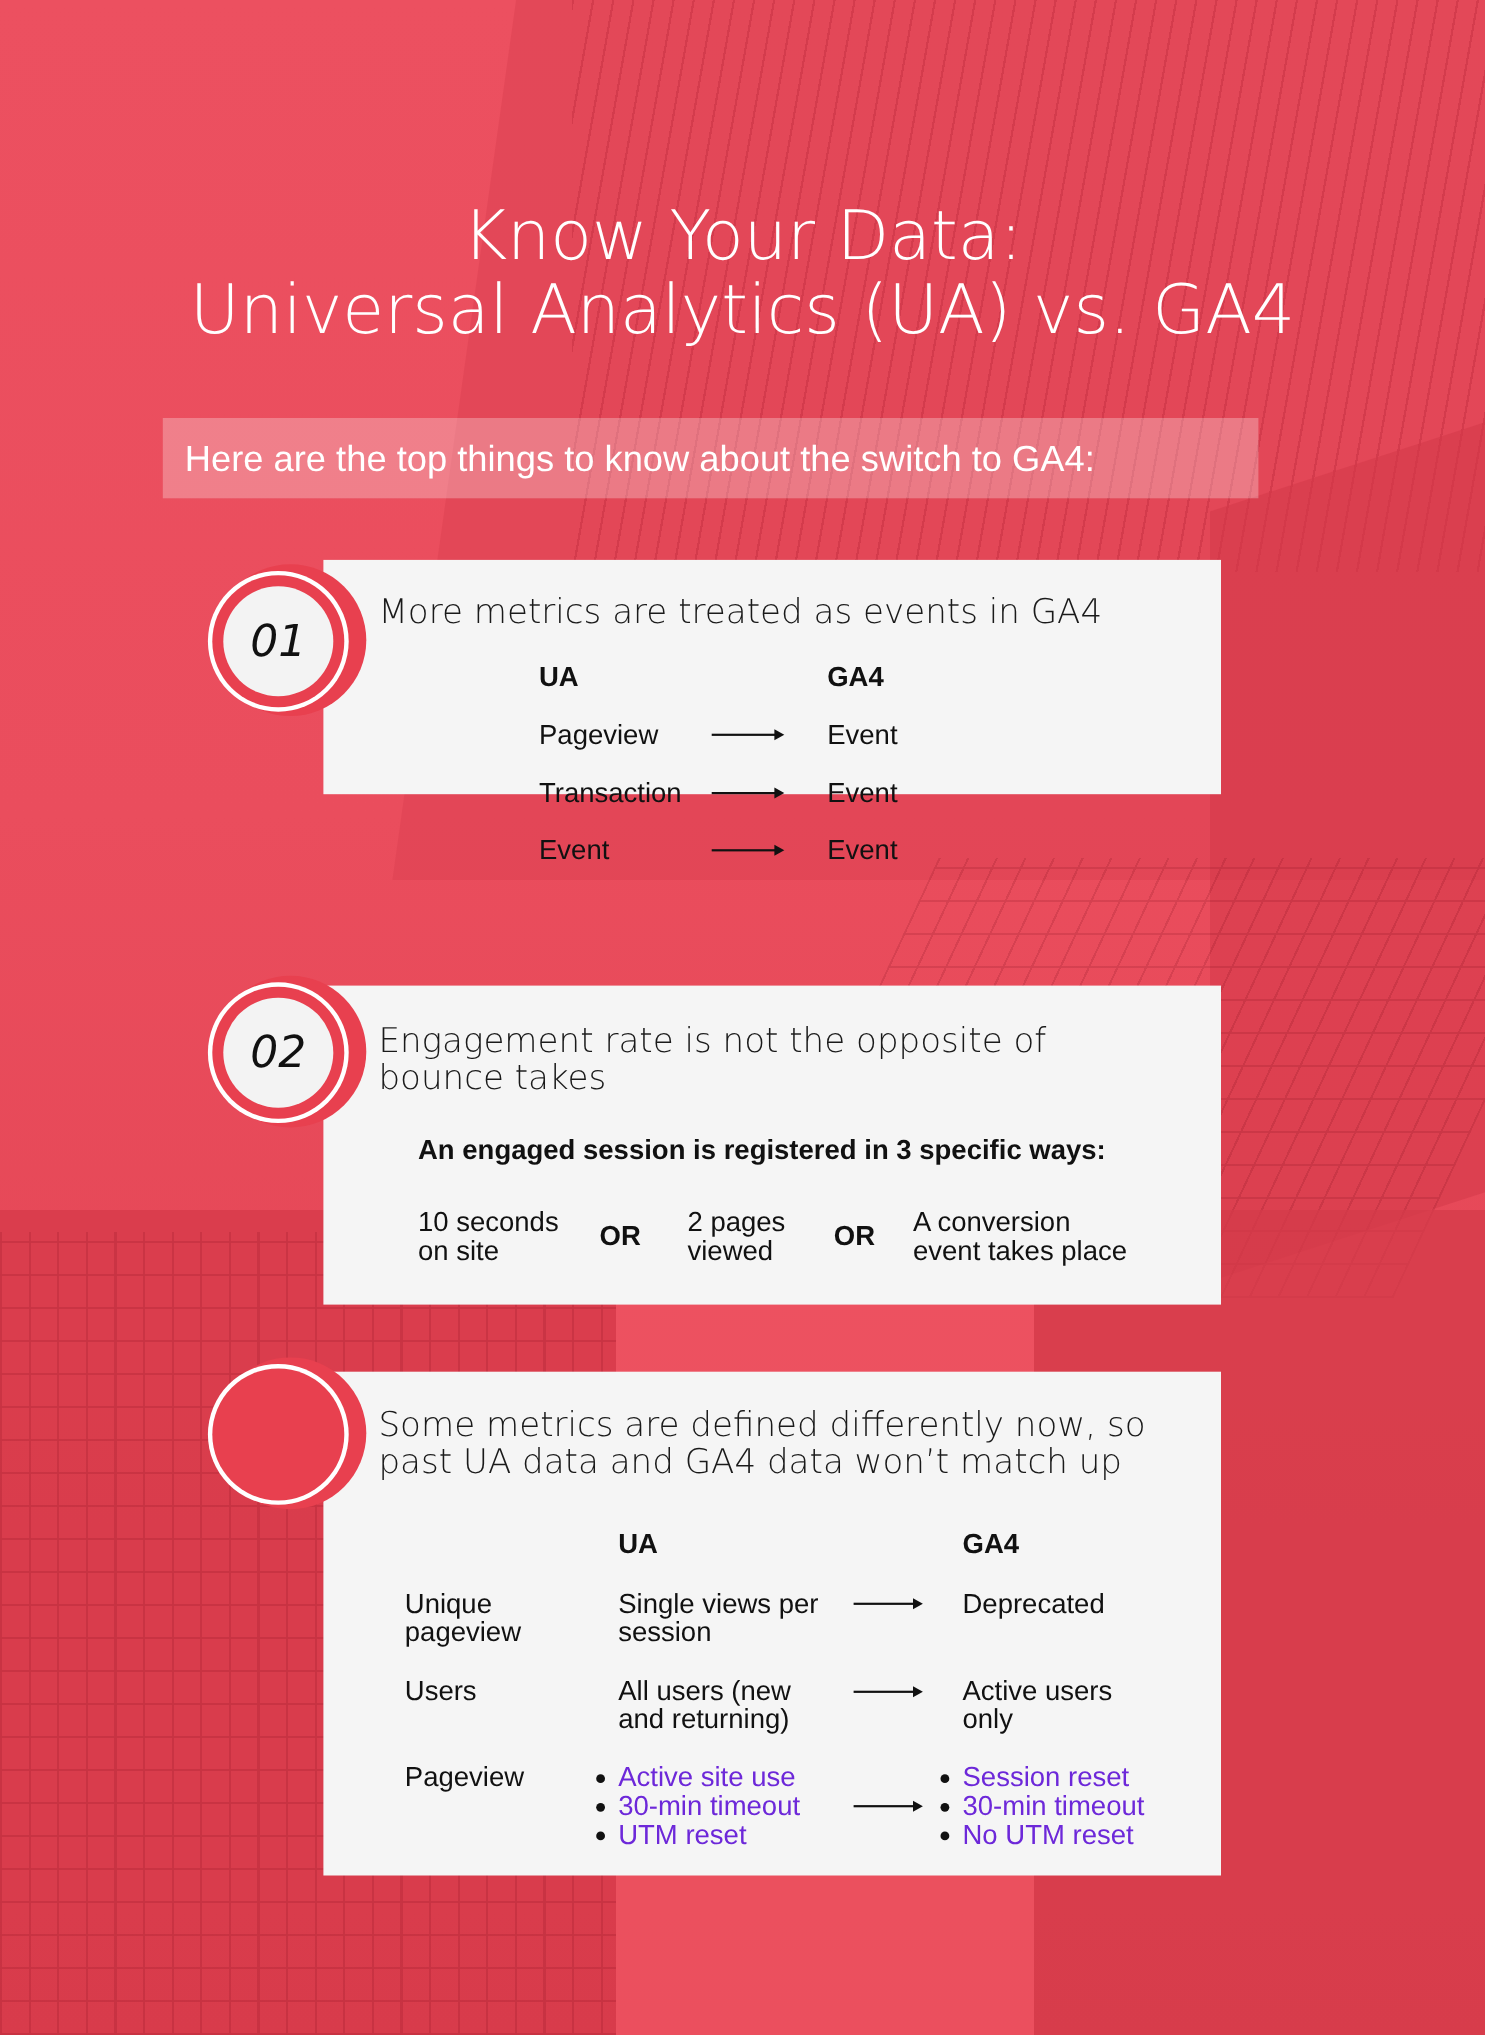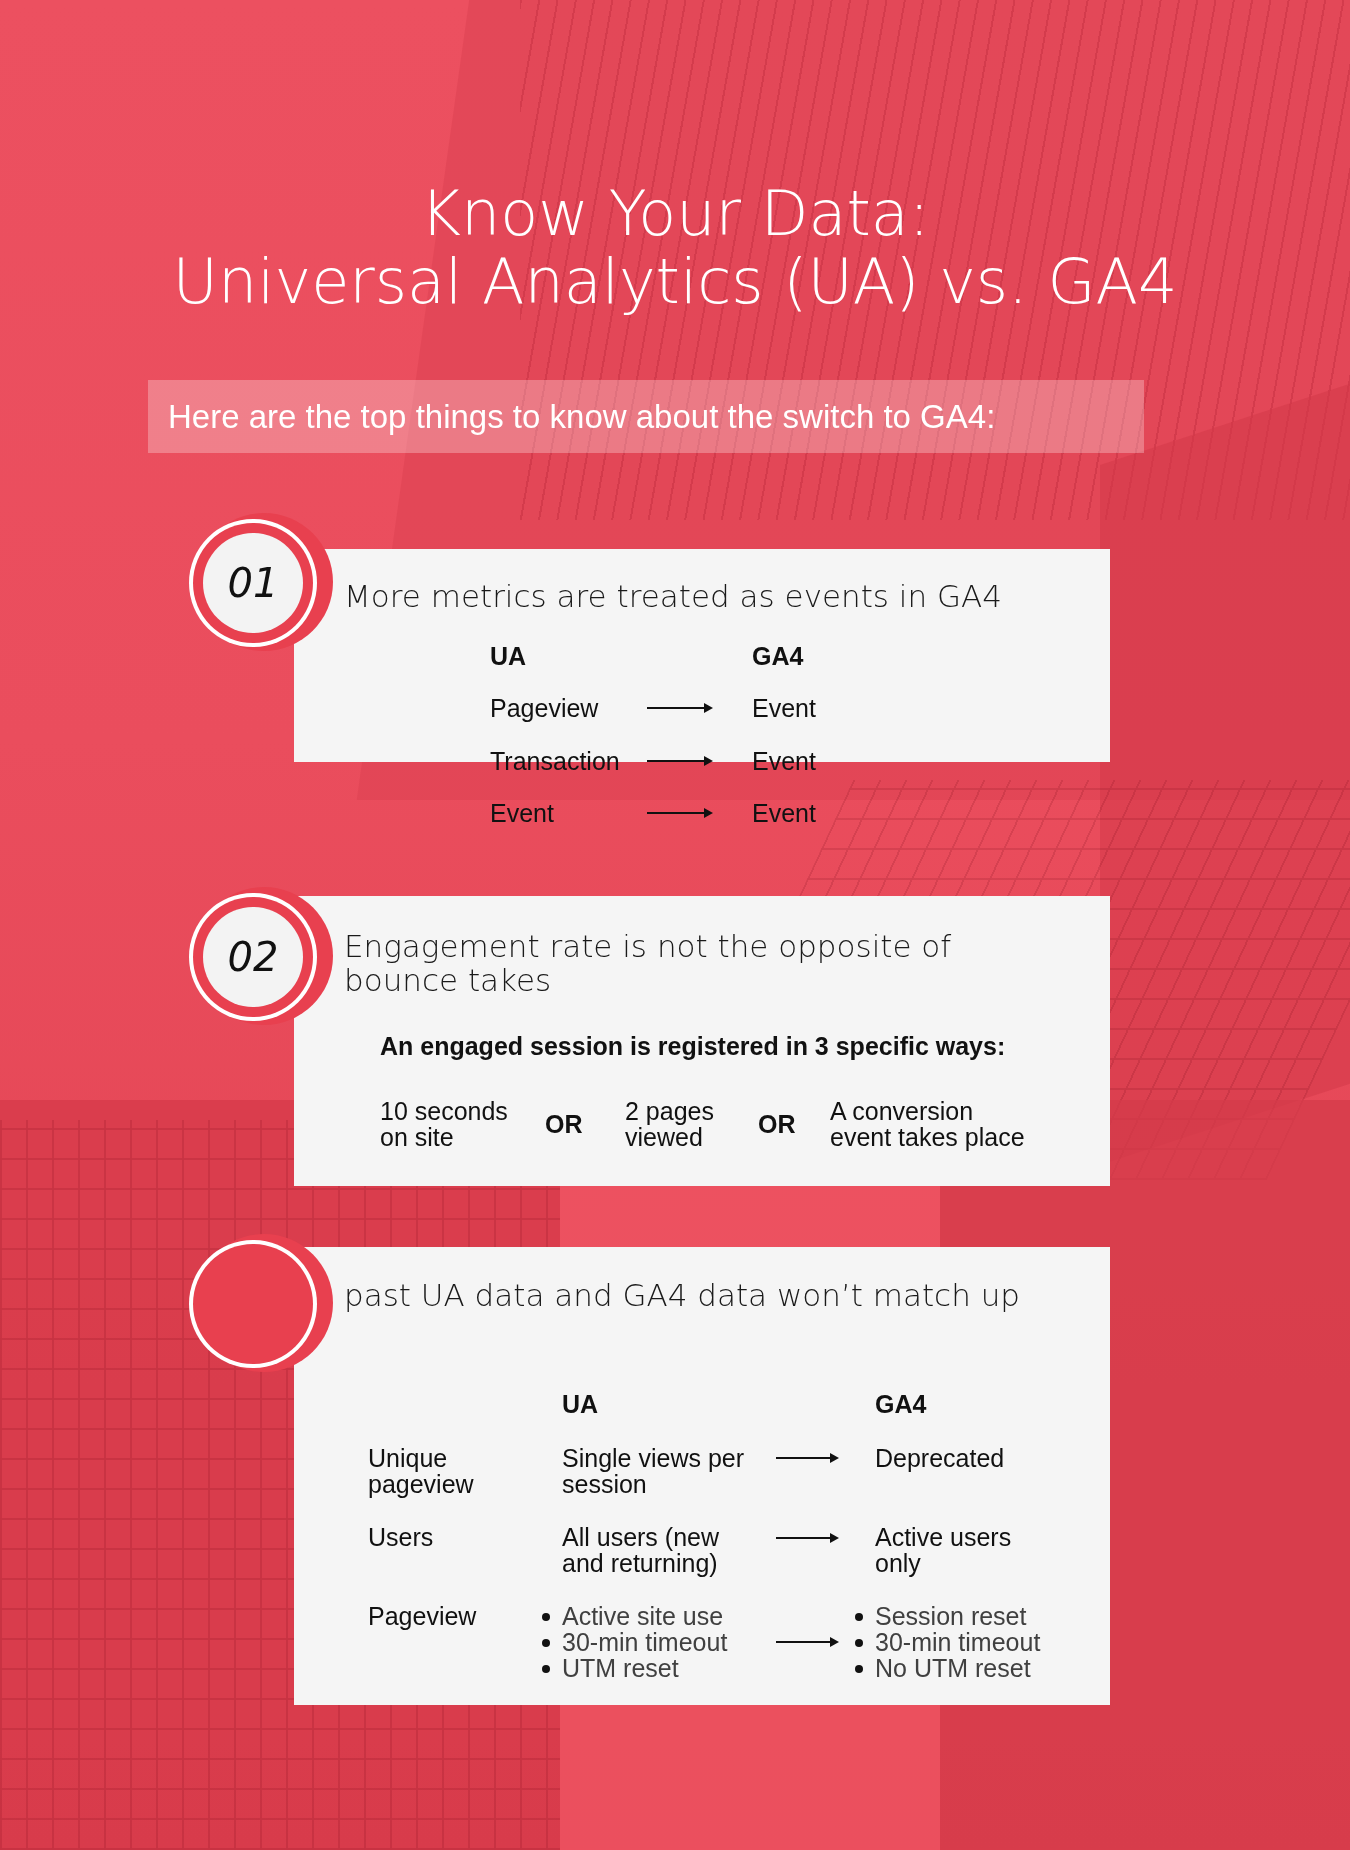--- a/index.html
+++ b/index.html
@@ -50,21 +50,21 @@
     .subtitle {
       position: absolute; left: 20px; top: 0; line-height: 73px;
       color: #ffffff; font-size: 33px; font-family: "Liberation Sans", sans-serif;
       white-space: nowrap;
     }
 
     
     .card {
       position: absolute; left: 294px; width: 816px; background: #f5f5f5;
     }
-    .card-1 { top: 549px; height: 213px; }
+    .card-1 { top: 509px; height: 213px; }
     .card-2 { top: 896px; height: 290px; }
     .card-3 { top: 1247px; height: 458px; }
 
     .badge {
       position: absolute; width: 128px; height: 128px;
     }
     .badge .crescent {
       position: absolute; left: 6px; top: -6px; width: 138px; height: 138px;
       border-radius: 50%; background: #e8404f;
     }
@@ -98,21 +98,21 @@
     .t { position: absolute; color: #111; font-size: 25px; line-height: 26px; white-space: nowrap; }
     .b { font-weight: bold; }
     .arrow { position: absolute; height: 12px; }
     .arrow .shaft { position: absolute; left: 0; top: 5px; height: 2px; background: #111; right: 6px; }
     .arrow .head {
       position: absolute; right: 0; top: 1px; width: 0; height: 0;
       border-top: 5px solid transparent; border-bottom: 5px solid transparent;
       border-left: 9px solid #111;
     }
     ul.bul { position: absolute; margin: 0; padding: 0; list-style: none; }
-    ul.bul li { position: relative; padding-left: 20px; font-size: 25px; line-height: 26px; color: #404040; white-space: nowrap; }
+    ul.bul li { position: relative; padding-left: 20px; font-size: 25px; line-height: 26px; color: #6d28d9; white-space: nowrap; }
     ul.bul li::before {
       content: ""; position: absolute; left: 0; top: 10px; width: 8px; height: 8px;
       border-radius: 50%; background: #111;
     }
   </style>
 </head>
 <body>
 
 <div class="bg">
   <div class="bg-panel bg-a"></div>
@@ -180,20 +180,21 @@
   </div>
   <div class="t b" style="left:464px; top:215px;">OR</div>
   <div class="t" style="left:536px; top:202px;">
     <div>A conversion</div>
     <div>event takes place</div>
   </div>
 </div>
 
 <div class="card card-3">
   <div class="card-heading">
+    <div>Some metrics are defined differently now, so</div>
     <div>past UA data and GA4 data won’t match up</div>
   </div>
 
   <div class="t b" style="left:268px; top:144px;">UA</div>
   <div class="t b" style="left:581px; top:144px;">GA4</div>
 
   <div class="t" style="left:74px; top:198px;">
     <div>Unique</div>
     <div>pageview</div>
   </div>

